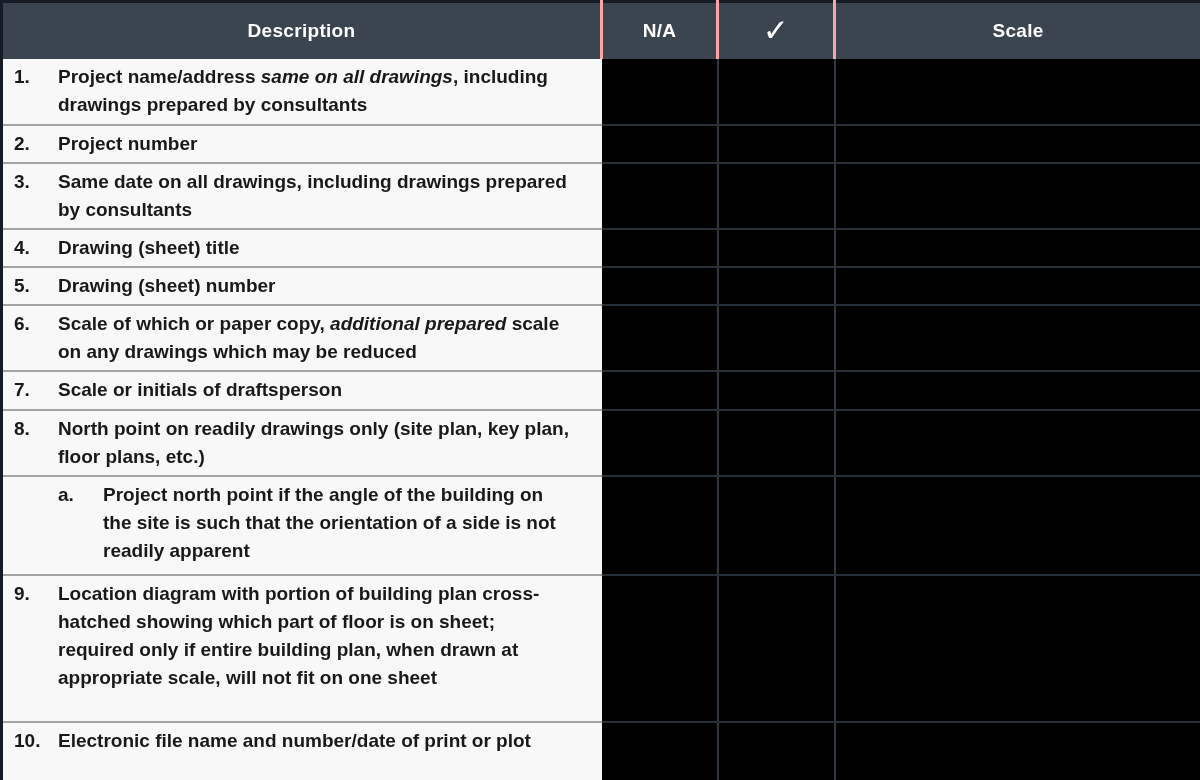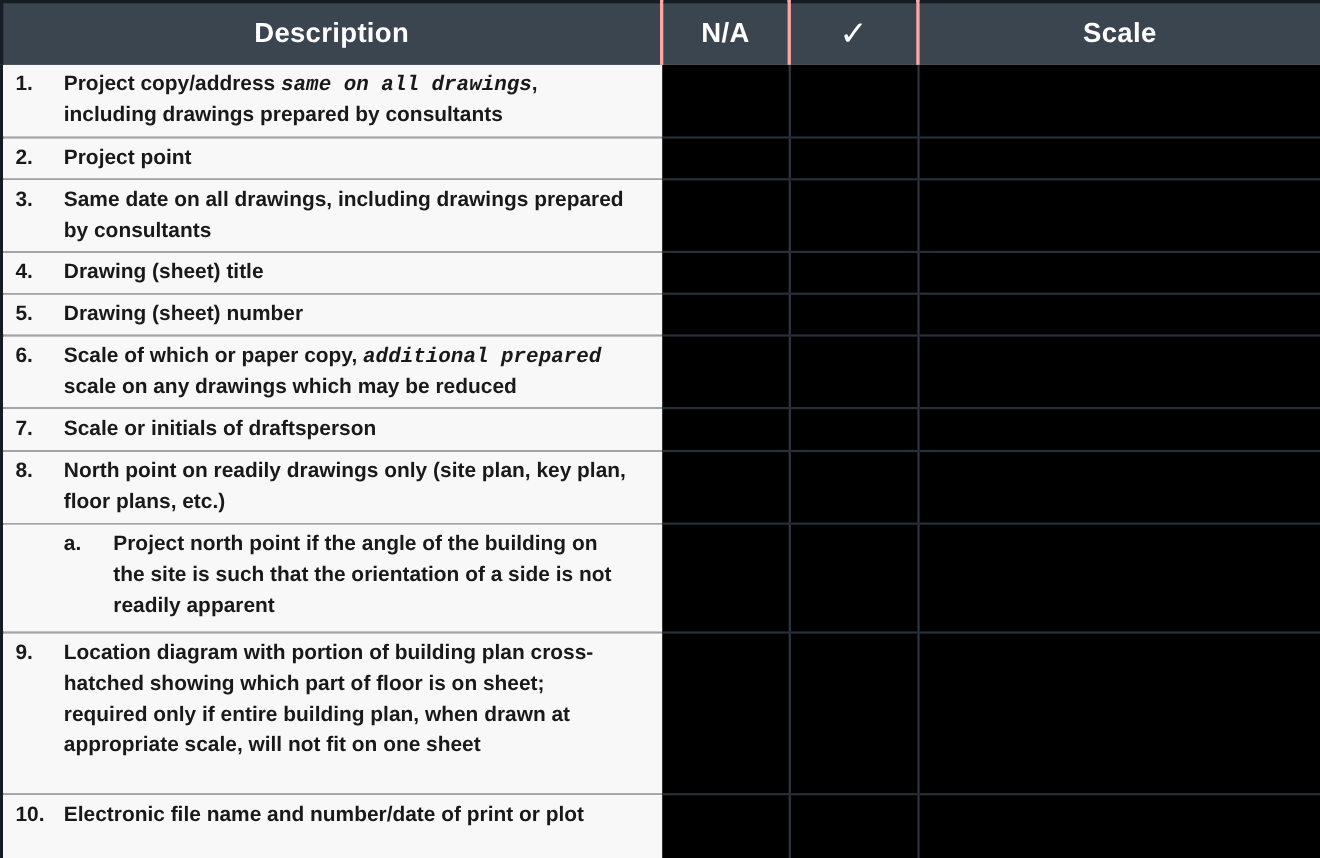--- a/index.html
+++ b/index.html
@@ -25,21 +25,21 @@
   col.c-desc  { width: 600px; }
   col.c-na    { width: 116px; }
   col.c-check { width: 117px; }
   col.c-notes { width: 367px; }
 
   thead tr { height: 57px; }
   th {
     background: #3b4550;
     color: #ffffff;
     font-weight: 700;
-    font-size: 25px;
+    font-size: 19px;
     text-align: center;
     vertical-align: middle;
     padding: 0;
     letter-spacing: 0.3px;
   }
   th.h-div { border-left: 3px solid #fca5a5; }
   th.h-check { font-size: 31px; font-weight: 400; line-height: 1; }
 
   td { padding: 0; vertical-align: top; }
 
@@ -55,21 +55,21 @@
     box-sizing: border-box;
   }
   td.desc .num {
     position: absolute;
     left: 11px;
     top: 4px;
     font-weight: 600;
   }
   td.desc.sub { padding-left: 100px; }
   td.desc.sub .num { left: 55px; }
-  td.desc em { font-style: italic; font-family: Liberation Mono, monospace; }
+  td.desc em { font-style: italic; }
   td.desc span { font-style: normal; }
 
   td.blk {
     background: #000000;
     border-bottom: 2px solid #272f39;
   }
   td.blk.divl { border-left: 2px solid #2e3640; }
 
   tbody tr:last-child td { border-bottom: none; }
 </style>
@@ -87,27 +87,27 @@
     <thead>
       <tr>
         <th>Description</th>
         <th class="h-div">N/A</th>
         <th class="h-div h-check">✓</th>
         <th class="h-div">Scale</th>
       </tr>
     </thead>
     <tbody id="rows">
         <tr style="height: 66px;">
-    <td class="desc"><span class="num">1.</span><span class="txt"><span>Project copy/address </span><em>same on all drawings</em><span>, including drawings prepared by consultants</span></span></td>
+    <td class="desc"><span class="num">1.</span><span class="txt"><span>Project name/address </span><em>same on all drawings</em><span>, including drawings prepared by consultants</span></span></td>
     <td class="blk"></td>
     <td class="blk divl"></td>
     <td class="blk divl"></td>
   </tr>
         <tr style="height: 37px;">
-    <td class="desc"><span class="num">2.</span><span class="txt"><span>Project point</span></span></td>
+    <td class="desc"><span class="num">2.</span><span class="txt"><span>Project number</span></span></td>
     <td class="blk"></td>
     <td class="blk divl"></td>
     <td class="blk divl"></td>
   </tr>
         <tr style="height: 64px;">
     <td class="desc"><span class="num">3.</span><span class="txt"><span>Same date on all drawings, including drawings prepared by consultants</span></span></td>
     <td class="blk"></td>
     <td class="blk divl"></td>
     <td class="blk divl"></td>
   </tr>

